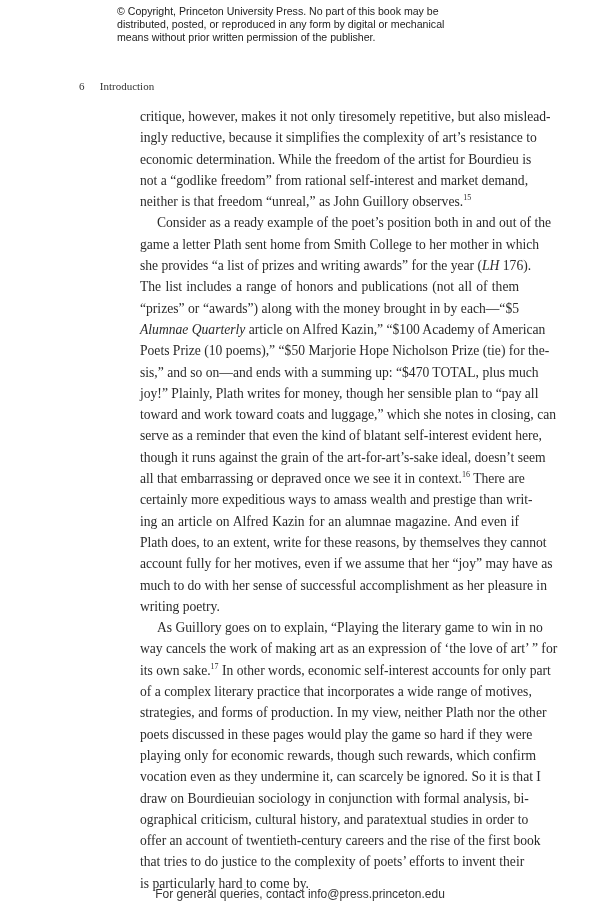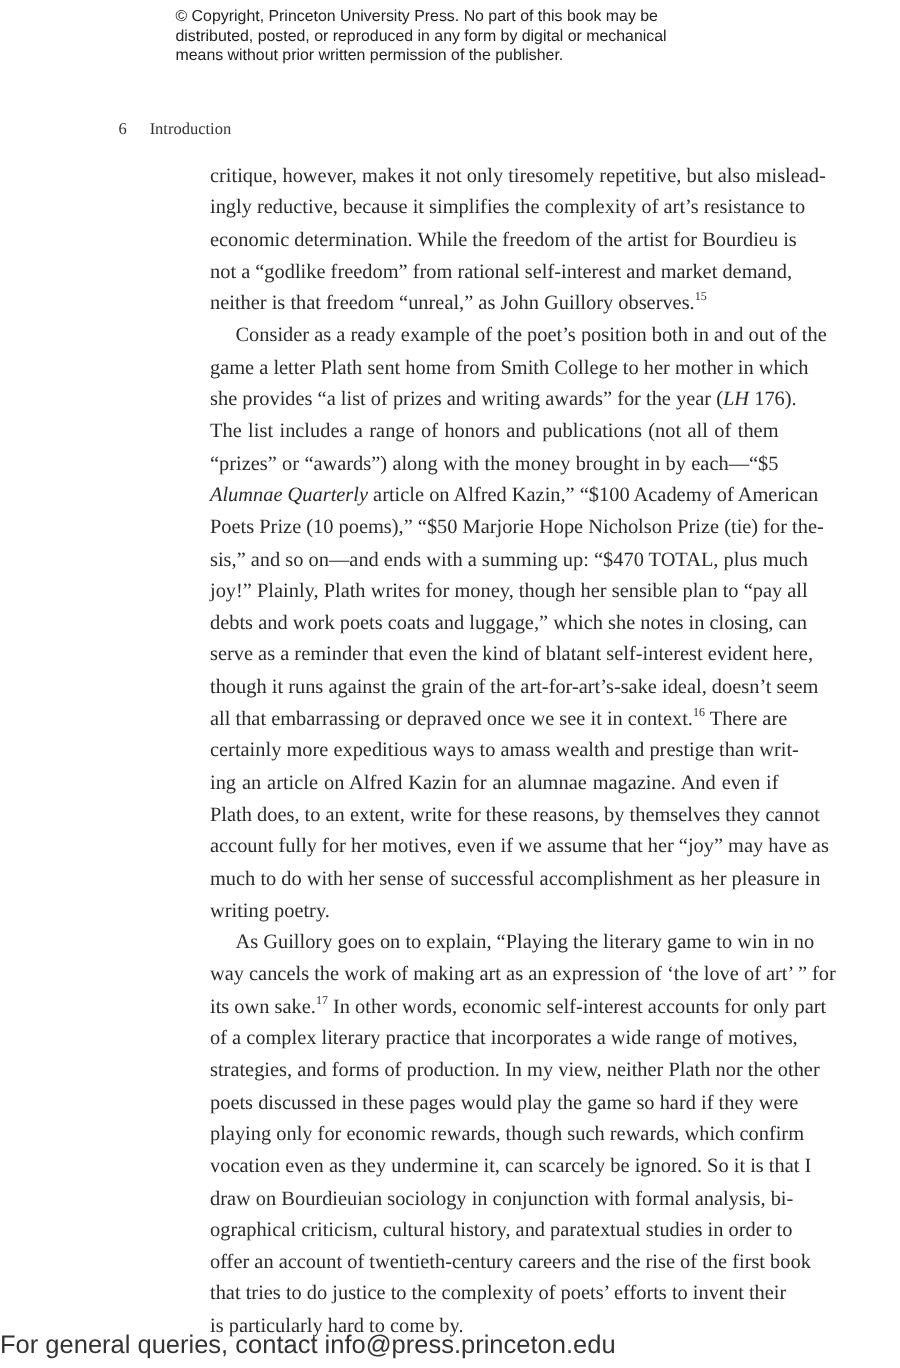--- a/index.html
+++ b/index.html
@@ -20,22 +20,22 @@
     position:absolute; left:112px; top:106px; width:407px;
     font-family:"Liberation Serif", serif; font-size:13.6px; line-height:21.3px;
     color:#2a2a2a;
   }
   .line { display:block; white-space:nowrap; text-align:justify; text-align-last:justify; height:21.3px; overflow:visible;margin-left:28px; }
   .line.last { text-align-last:left; }
   .line.indent { text-indent:17px; }
   sup { font-size:8px; line-height:0; vertical-align:6px; }
   i { font-style:italic; }
   .footer {
-    position:absolute; left:0; width:600px; top:887px; text-align:left;
-    font-family:"Liberation Sans", sans-serif; font-size:17px; color:#333;
+    position:absolute; left:0; width:600px; top:887px; text-align:center;
+    font-family:"Liberation Sans", sans-serif; font-size:12px; color:#333;
   }
 </style>
 </head>
 <body>
 
 <div class="copyright">
   <div>© Copyright, Princeton University Press. No part of this book may be</div>
   <div>distributed, posted, or reproduced in any form by digital or mechanical</div>
   <div>means without prior written permission of the publisher.</div>
 </div>
@@ -53,21 +53,21 @@
   <span class="line last"><span>neither is that freedom “unreal,” as John Guillory observes.</span><sup>15</sup></span>
   <span class="line indent"><span>Consider as a ready example of the poet’s position both in and out of the</span></span>
   <span class="line"><span>game a letter Plath sent home from Smith College to her mother in which</span></span>
   <span class="line"><span>she provides “a list of prizes and writing awards” for the year (</span><i>LH</i><span> 176).</span></span>
   <span class="line"><span>The list includes a range of honors and publications (not all of them</span></span>
   <span class="line"><span>“prizes” or “awards”) along with the money brought in by each—“$5</span></span>
   <span class="line"><i>Alumnae Quarterly</i><span> article on Alfred Kazin,” “$100 Academy of American</span></span>
   <span class="line"><span>Poets Prize (10 poems),” “$50 Marjorie Hope Nicholson Prize (tie) for the-</span></span>
   <span class="line"><span>sis,” and so on—and ends with a summing up: “$470 TOTAL, plus much</span></span>
   <span class="line"><span>joy!” Plainly, Plath writes for money, though her sensible plan to “pay all</span></span>
-  <span class="line"><span>debts and work poets coats and luggage,” which she notes in closing, can</span></span>
+  <span class="line"><span>toward and work toward coats and luggage,” which she notes in closing, can</span></span>
   <span class="line"><span>serve as a reminder that even the kind of blatant self-interest evident here,</span></span>
   <span class="line"><span>though it runs against the grain of the art-for-art’s-sake ideal, doesn’t seem</span></span>
   <span class="line"><span>all that embarrassing or depraved once we see it in context.</span><sup>16</sup><span> There are</span></span>
   <span class="line"><span>certainly more expeditious ways to amass wealth and prestige than writ-</span></span>
   <span class="line"><span>ing an article on Alfred Kazin for an alumnae magazine. And even if</span></span>
   <span class="line"><span>Plath does, to an extent, write for these reasons, by themselves they cannot</span></span>
   <span class="line"><span>account fully for her motives, even if we assume that her “joy” may have as</span></span>
   <span class="line"><span>much to do with her sense of successful accomplishment as her pleasure in</span></span>
   <span class="line last"><span>writing poetry.</span></span>
   <span class="line indent"><span>As Guillory goes on to explain, “Playing the literary game to win in no</span></span>

